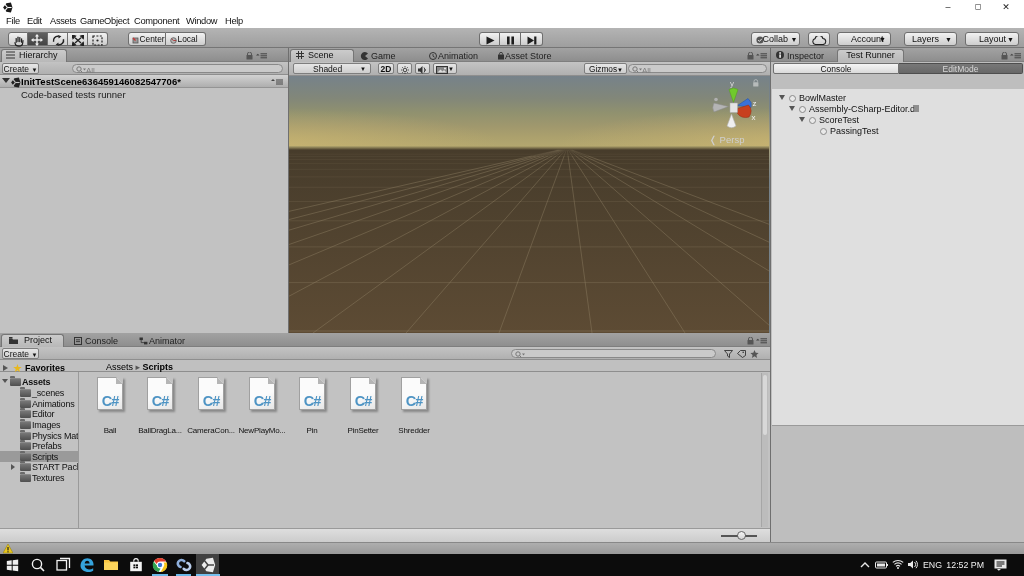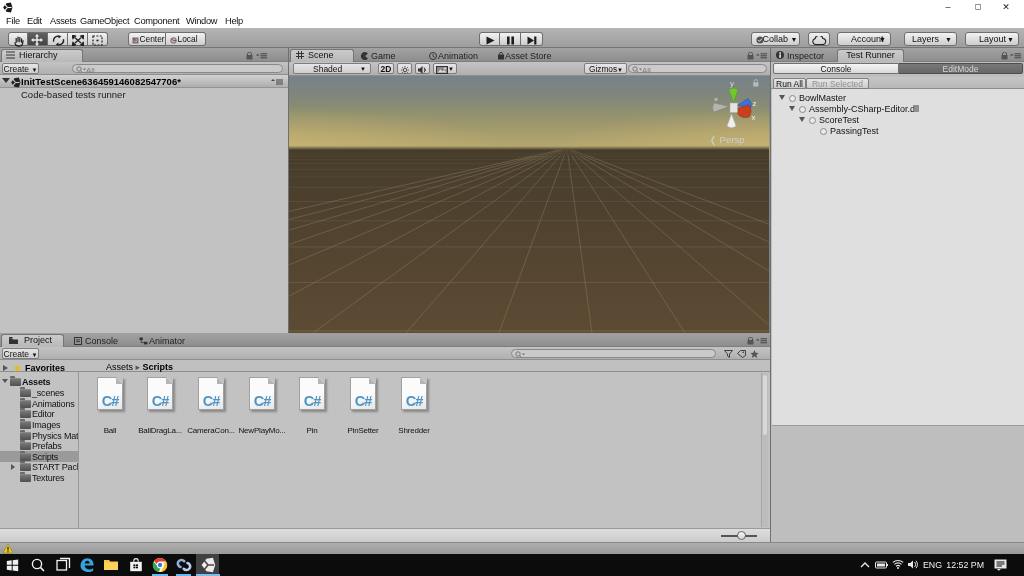--- a/index.html
+++ b/index.html
@@ -187,21 +187,21 @@
         <path d="M3.5 8.5 a3 3 0 01-.4-5.9 4 4 0 017.8-.1 2.7 2.7 0 01-.4 6z" fill="none" stroke="#222" stroke-width="1.1"></path>
       </svg>
     </div>
   <div class="tbtn lbl" style="left:837px;width:54px;border-radius:3px;line-height:12px;padding-left:13px">Account <span style="font-size:7px;position:absolute;right:4px;top:1px">▼</span></div>
   <div class="tbtn lbl" style="left:904px;width:53px;border-radius:3px;line-height:12px;padding-left:7px">Layers <span style="font-size:7px;position:absolute;right:4px;top:1px">▼</span></div>
   <div class="tbtn lbl" style="left:965px;width:54px;border-radius:3px;line-height:12px;padding-left:13px">Layout <span style="font-size:7px;position:absolute;right:4px;top:1px">▼</span></div>
 </div>
 
 <div class="abs" id="hierarchy">
   <div class="tabstrip">
-    <div class="tab" style="left:1px;width:82px;padding-left:17px">Hierarchy</div>
+    <div class="tab" style="left:1px;width:66px;padding-left:17px">Hierarchy</div>
     <svg style="position:absolute;left:6px;top:3px" width="9" height="8" viewBox="0 0 9 8">
         <g stroke="#333" stroke-width="1">
           <line x1="0" y1="1" x2="9" y2="1"></line>
           <line x1="0" y1="4" x2="9" y2="4"></line>
           <line x1="0" y1="7" x2="9" y2="7"></line>
         </g>
       </svg>
     <svg style="position:absolute;right:35px;top:4px" width="7" height="8" viewBox="0 0 7 8">
         <path d="M1.5 3V2a2 2 0 014 0v1" fill="none" stroke="#555" stroke-width="1"></path>
         <rect x="0.5" y="3" width="6" height="4.5" rx="0.5" fill="#555"></rect>
@@ -449,24 +449,20 @@
           <line x1="4.5" y1="0.8" x2="11" y2="0.8"></line>
           <line x1="4.5" y1="2.8" x2="11" y2="2.8"></line>
           <line x1="4.5" y1="4.8" x2="11" y2="4.8"></line>
         </g>
       </svg>
   </div>
   <div style="position:absolute;left:2px;top:15px;width:250px;height:11px">
     <div style="position:absolute;left:0;width:126px;height:11px;background:linear-gradient(#f4f4f4,#dadada);border:1px solid #707070;border-radius:2px 0 0 2px;font-size:8.5px;text-align:center;color:#111;line-height:10px">Console</div>
     <div style="position:absolute;left:126px;width:124px;height:11px;background:linear-gradient(#787878,#676767);border:1px solid #4e4e4e;border-left:none;border-radius:0 2px 2px 0;font-size:8.5px;text-align:center;color:#d8d8d8;line-height:10px">EditMode</div>
   </div>
-  <div class="prow" style="top:29px;height:12px;background:linear-gradient(#c6c6c6,#b8b8b8)">
-    <div class="minibtn" style="left:2px;width:33px;text-align:center;top:0.5px;height:11px">Run All</div>
-    <div class="minibtn" style="left:35px;width:63px;text-align:center;top:0.5px;height:11px;color:#909090">Run Selected</div>
-  </div>
   <div id="tr-tree">
     <div class="trow" style="left:7px;top:4px"><span class="tri"></span><span class="circ"></span>BowlMaster</div>
     <div class="trow" style="left:17px;top:15px"><span class="tri"></span><span class="circ"></span>Assembly-CSharp-Editor.dll</div>
     <div class="trow" style="left:27px;top:26px"><span class="tri"></span><span class="circ"></span>ScoreTest</div>
     <div class="trow" style="left:48px;top:37px"><span class="circ"></span>PassingTest</div>
   </div>
 </div>
 
 <div class="abs" id="project">
   <div class="tabstrip">

